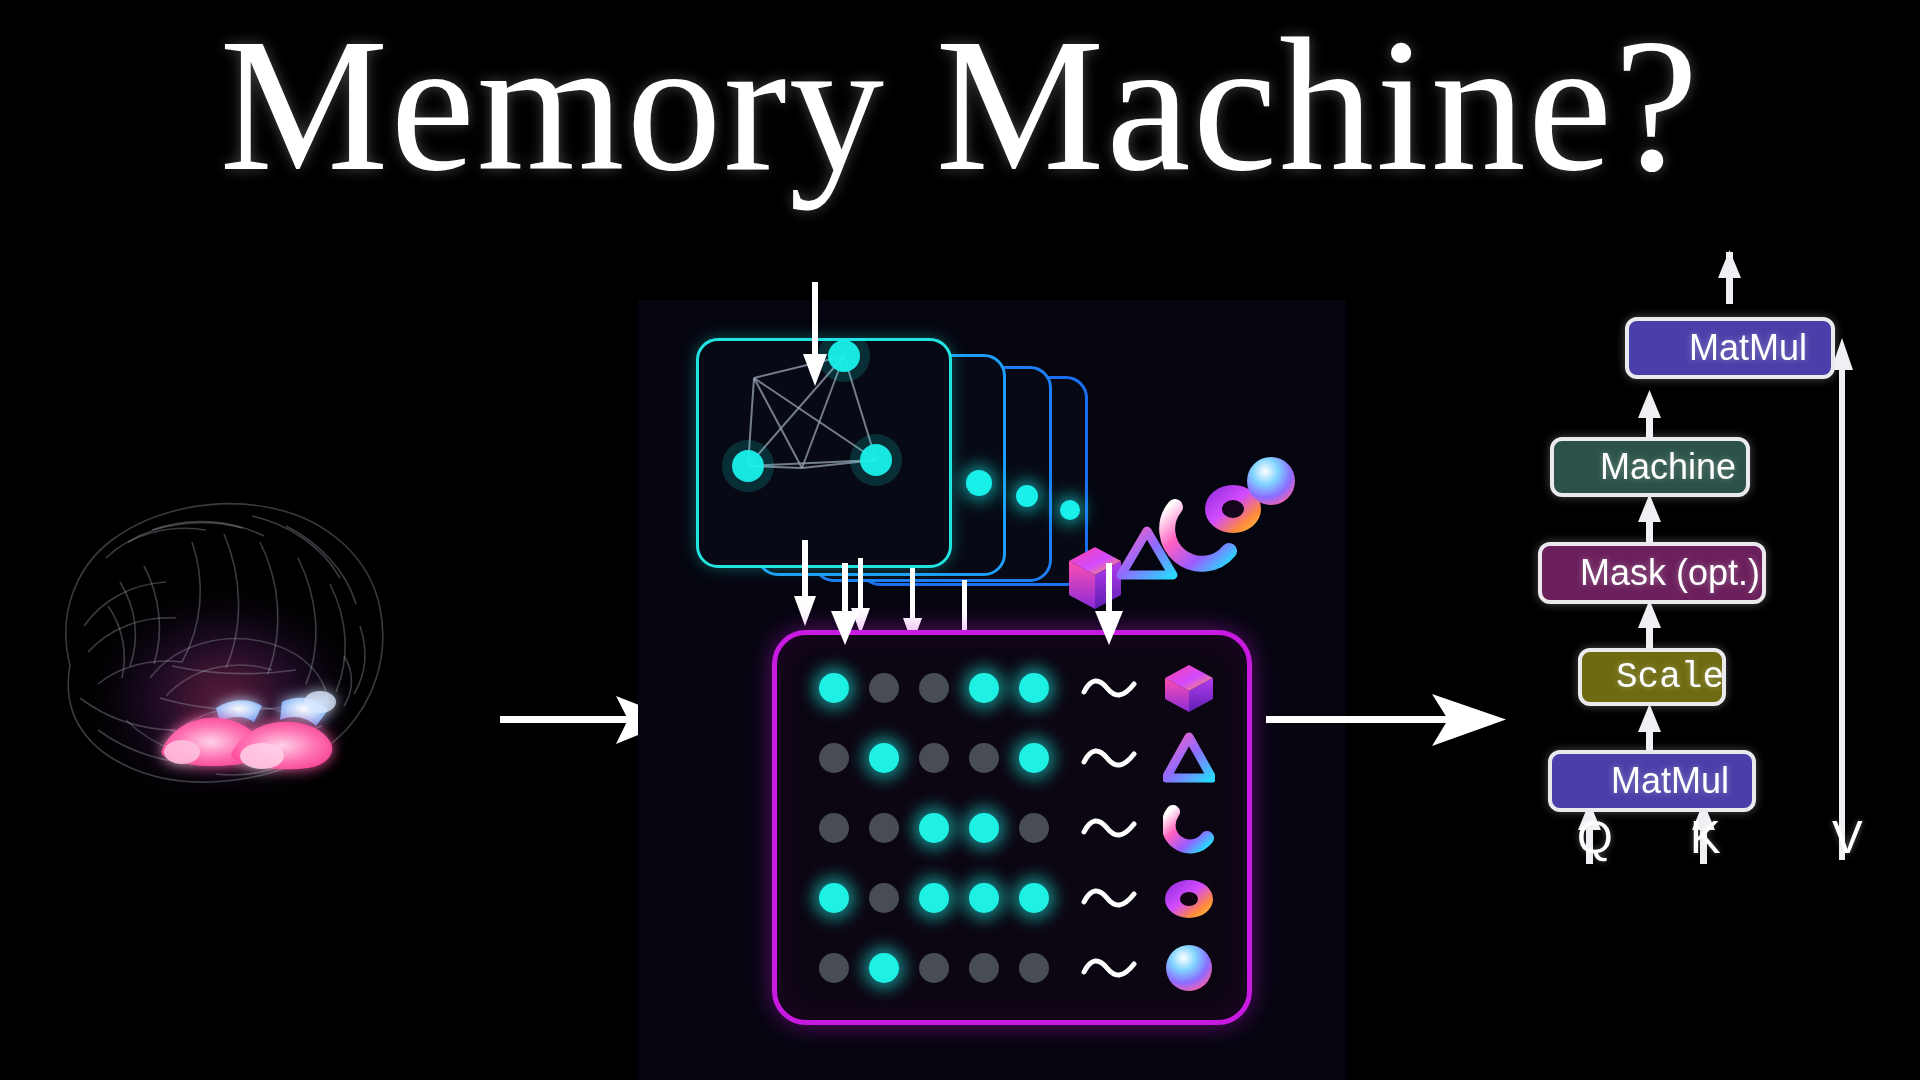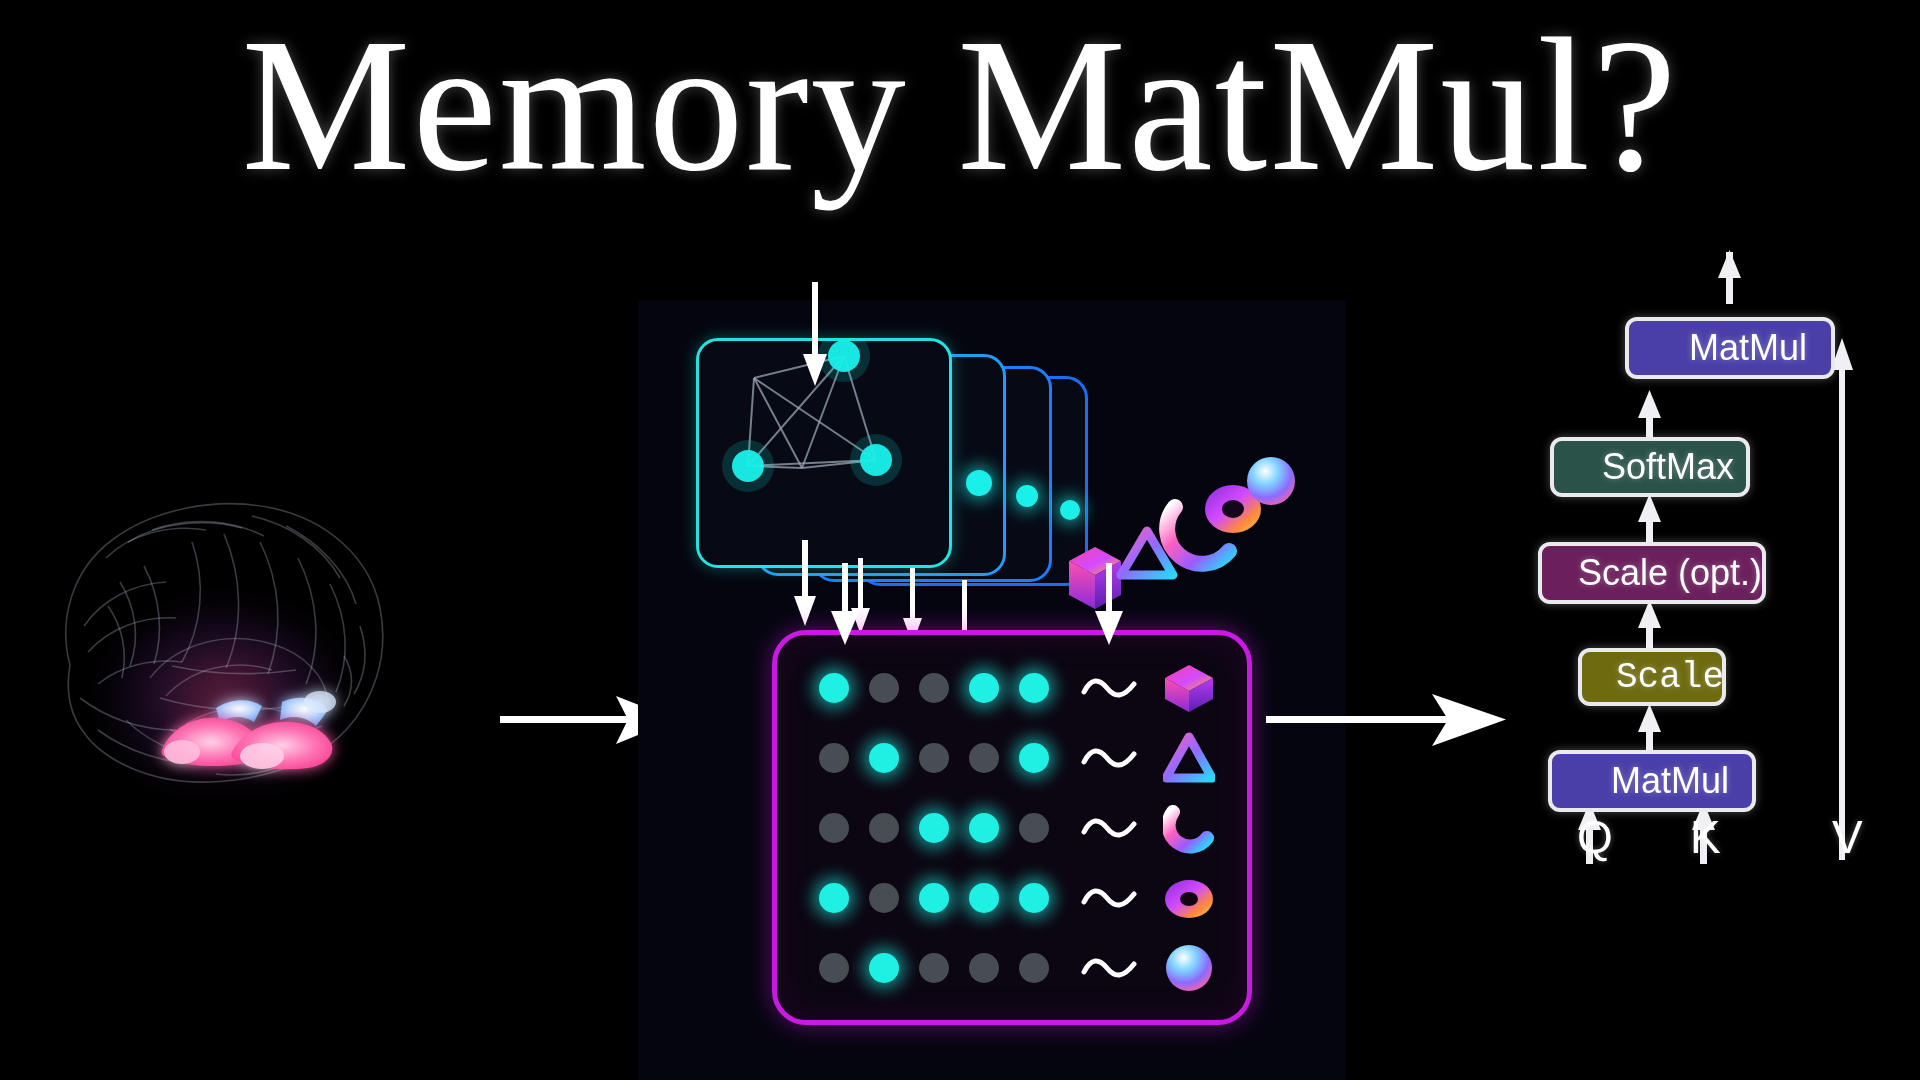--- a/index.html
+++ b/index.html
@@ -105,21 +105,21 @@
   .qkv.k { left:190px; top:560px; }
   .qkv.v { left:332px; top:560px; }
 
   .attn-lines { position:absolute; left:0; top:0; width:420px; height:830px; }
 </style>
 </head>
 <body>
 
 <div id="stage">
 
-  <div class="title">Memory MatMul?</div>
+  <div class="title">Memory Machine?</div>
 
   <div class="brain-wrap">
     <div class="brain-glow"></div>
     <svg class="brain-svg" width="420" height="400" viewBox="0 0 420 400">
       <defs>
         <radialGradient id="hipGradPink" cx="50%" cy="50%" r="60%">
           <stop offset="0%" stop-color="#ffd3e8"></stop>
           <stop offset="55%" stop-color="#ff74b4"></stop>
           <stop offset="100%" stop-color="#ff3f95"></stop>
         </radialGradient>
@@ -479,22 +479,22 @@
 
         <rect x="200" y="566" width="7" height="48"></rect>
         <path d="M192,580 L203.5,552 L215,580 Z"></path>
 
         <rect x="339" y="100" width="6" height="510"></rect>
         <path d="M331,120 L342,88 L353,120 Z"></path>
       </g>
     </svg>
 
     <div class="abox matmul-top">MatMul</div>
-    <div class="abox softmax">SoftMax</div>
-    <div class="abox mask">Scale (opt.)</div>
+    <div class="abox softmax">Machine</div>
+    <div class="abox mask">Mask (opt.)</div>
     <div class="abox scale">Scale</div>
     <div class="abox matmul-bot">MatMul</div>
 
     <div class="qkv q">Q</div>
     <div class="qkv k">K</div>
     <div class="qkv v">V</div>
   </div>
 
 </div>
 

